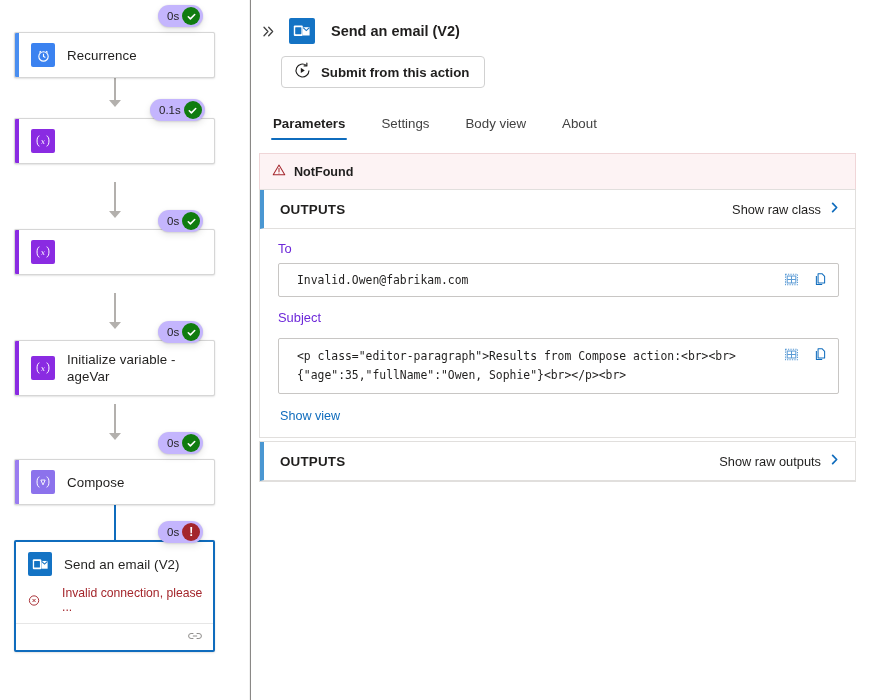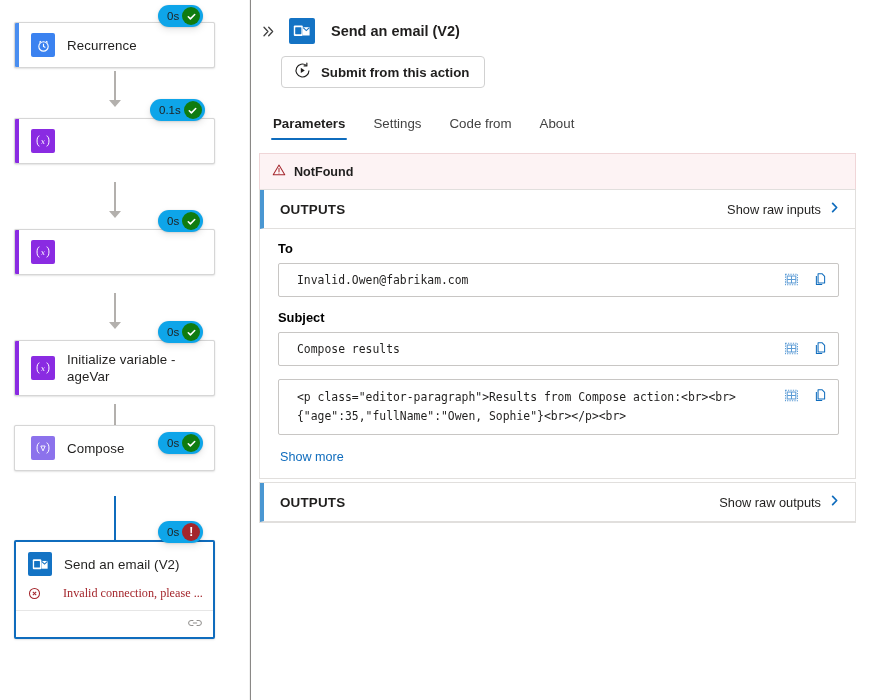--- a/index.html
+++ b/index.html
@@ -39,34 +39,34 @@
     border-radius: 2px;
     display: flex; align-items: center; justify-content: center;
   }
   .node-title {
     font-size: 13.3px; line-height: 17px; color: #201f1e;
     letter-spacing: .1px;
   }
   .node-err {
     display: flex; align-items: center; gap: 22px;
     padding: 0 8px 9px 12px;
-    font-size: 12.2px; color: #a4262c; font-family: Liberation Serif, serif;
+    font-size: 12.2px; color: #a4262c;
   }
   .node-foot {
     border-top: 1px solid #e6e6e6;
     padding: 4px 10px 4px 0;
     display: flex; justify-content: flex-end; align-items: center;
     min-height: 24px;
   }
   .node.selected { border: 2px solid #0f6cbd; }
 
   .badge {
     position: absolute;
     display: flex; align-items: center; gap: 3px;
-    background: #0ea5e9;
+    background: #c4b5fd;
     border-radius: 11px;
     height: 22px;
     padding: 0 3px 0 9px;
     box-shadow: 0 0.6px 1.8px rgba(0,0,0,0.15), 0 3px 7px rgba(0,0,0,0.10);
     z-index: 5;
   }
   .badge-text { font-size: 11.5px; color: #201f1e; }
   .badge-dot {
     width: 18px; height: 18px; border-radius: 50%;
     display: flex; align-items: center; justify-content: center;
@@ -104,21 +104,21 @@
   .head-title { font-size: 14.5px; font-weight: bold; color: #201f1e; padding-left: 6px; }
 
   .submit-row { padding: 12px 0 0 30px; }
   .submit-btn {
     display: inline-flex; align-items: center; gap: 9px;
     height: 32px; padding: 0 14px 0 11px;
     background: #ffffff; border: 1px solid #d1d1d1; border-radius: 4px;
     font-size: 13.3px; font-weight: bold; color: #201f1e; cursor: pointer;
   }
 
-  .tabs { display: flex; gap: 0; padding: 22px 0 0 8px; }
+  .tabs { display: flex; gap: 8px; padding: 22px 0 0 8px; }
   .tab {
     padding: 6px 14px 9px 14px; font-size: 13.3px; color: #424242;
     cursor: pointer; position: relative;
   }
   .tab.active { font-weight: bold; color: #201f1e; }
   .tab.active::after {
     content: ""; position: absolute; left: 12px; right: 12px; bottom: 0;
     height: 2.5px; background: #0f6cbd; border-radius: 2px;
   }
 
@@ -141,21 +141,21 @@
   }
   .card-title { font-size: 13.4px; font-weight: bold; color: #201f1e; letter-spacing: .2px; }
   .card-link {
     display: flex; align-items: center; gap: 7px;
     font-size: 12.8px; color: #201f1e; cursor: pointer;
   }
   .card-body { padding: 12px 16px 14px 18px; }
 
   .field { margin-bottom: 13px; }
   .field:last-child { margin-bottom: 0; }
-  .field-label { font-size: 12.9px; font-weight: bold; color: #000000; margin-bottom: 7px; }
+  .field-label { font-size: 12.9px; font-weight: normal; color: #6d28d9; margin-bottom: 7px; }
   .field-box {
     position: relative;
     border: 1px solid #c8c6c4; border-radius: 2px; background: #fff;
     min-height: 34px; display: flex; align-items: center;
     padding: 6px 64px 6px 18px;
   }
   .field-value {
     font-family: "DejaVu Sans Mono", monospace;
     font-size: 11.4px; line-height: 19px; color: #201f1e;
     white-space: pre-wrap; word-break: break-word;
@@ -177,21 +177,21 @@
     <div class="conn" style="top:71px;height:35px;"></div>
     <div class="arrow" style="top:100px;"></div>
     <div class="conn" style="top:182px;height:35px;"></div>
     <div class="arrow" style="top:211px;"></div>
     <div class="conn" style="top:293px;height:35px;"></div>
     <div class="arrow" style="top:322px;"></div>
     <div class="conn" style="top:404px;height:35px;"></div>
     <div class="arrow" style="top:433px;"></div>
     <div class="conn blue" style="top:496px;height:47px;"></div>
 
-    <div class="node" style="top:22px;">
+    <div class="node" style="top:32px;">
       <div class="node-accent" style="background:#4a8ef0"></div>
       <div class="node-body">
         <div class="node-main">
           <div class="node-icon" style="background:#3b82f0">
             <svg width="15" height="15" viewBox="0 0 16 16" fill="none" stroke="#fff" stroke-width="1.2">
               <circle cx="8" cy="9" r="5"></circle>
                 <path d="M8 6.2V9l2 1.2M5.2 3.3 3.6 4.6M10.8 3.3l1.6 1.3"></path>
             </svg>
           </div>
           <div class="node-title">Recurrence</div>
@@ -267,21 +267,21 @@
     </div>
     <div class="badge" style="top:321px;left:158px;">
       <span class="badge-text">0s</span>
       <span class="badge-dot ok">
         <svg width="11" height="11" viewBox="0 0 12 12" fill="none" stroke="#fff" stroke-width="1.7" stroke-linecap="round" stroke-linejoin="round">
             <path d="M2.5 6.3 4.8 8.6 9.5 3.8"></path>
           </svg>
       </span>
     </div>
 
-    <div class="node" style="top:425px;align-items:flex-end;">
+    <div class="node" style="top:459px;">
       <div class="node-accent" style="background:#9a7cf0"></div>
       <div class="node-body">
         <div class="node-main">
           <div class="node-icon" style="background:#8c72ec">
             <svg width="18" height="14" viewBox="0 0 20 14" fill="none" stroke="#fff" stroke-width="1.1">
               <path d="M6 1.2C4 2 3.4 4.2 3.4 7s.6 5 2.6 5.8M14 1.2c2 .8 2.6 3 2.6 5.8s-.6 5-2.6 5.8"></path>
               <path d="M7.6 4.8h4.8L10 10.2z" stroke-width="1"></path>
             </svg>
           </div>
           <div class="node-title">Compose</div>
@@ -360,42 +360,42 @@
             <path d="M14.6 2.3v2.9h-2.9" stroke-linecap="round" stroke-linejoin="round"></path>
           </svg>
         </span>
         <span>Submit from this action</span>
       </button>
     </div>
 
     <div class="tabs">
       <div class="tab active">Parameters</div>
       <div class="tab">Settings</div>
-      <div class="tab">Code from</div>
+      <div class="tab">Body view</div>
       <div class="tab">About</div>
     </div>
 
     <div class="panel-scroll">
 
       <div class="banner">
         <span>
           <svg width="14" height="14" viewBox="0 0 16 16" fill="none" stroke="#a4262c" stroke-width="1.15" stroke-linejoin="round">
             <path d="M8 2.4 14.6 13.4H1.4z"></path>
               <path d="M8 6.2v3.4" stroke-linecap="round"></path>
               <circle cx="8" cy="11.4" r="0.62" fill="#a4262c" stroke="none"></circle>
           </svg>
         </span>
         <span>NotFound</span>
       </div>
 
       <div class="card">
         <div class="card-head">
           <span class="card-title">OUTPUTS</span>
           <span class="card-link">
-            <span>Show raw inputs</span>
+            <span>Show raw class</span>
             <span>
               <svg width="13" height="13" viewBox="0 0 14 14" fill="none" stroke="#0f6cbd" stroke-width="1.9" stroke-linecap="round" stroke-linejoin="round">
                   <path d="M5 2.6 9.3 7 5 11.4"></path>
                 </svg>
             </span>
           </span>
         </div>
         <div class="card-body">
 
           <div class="field">
@@ -415,38 +415,20 @@
                     <path d="M5.4 1.8h4.2l2.8 2.8v7.2H5.4z"></path>
                       <path d="M3.6 4.2v9.2h6.2"></path>
                   </svg>
                 </span>
               </div>
             </div>
           </div>
 
           <div class="field">
             <div class="field-label">Subject</div>
-            <div class="field-box">
-              <div class="field-value">Compose results</div>
-              <div class="field-actions">
-                <span class="ico-btn">
-                  <svg width="15" height="15" viewBox="0 0 16 16" fill="none" stroke="#5b9bd5" stroke-width="1.1">
-                    <rect x="1.6" y="2.4" width="12.8" height="11.2" stroke-dasharray="1.4 1.2"></rect>
-                    <rect x="3.4" y="4.3" width="9.2" height="7.4"></rect>
-                      <path d="M3.4 8h9.2M8 4.3v7.4"></path>
-                  </svg>
-                </span>
-                <span class="ico-btn">
-                  <svg width="15" height="15" viewBox="0 0 16 16" fill="none" stroke="#0f6cbd" stroke-width="1.1" stroke-linejoin="round">
-                    <path d="M5.4 1.8h4.2l2.8 2.8v7.2H5.4z"></path>
-                      <path d="M3.6 4.2v9.2h6.2"></path>
-                  </svg>
-                </span>
-              </div>
-            </div>
           </div>
 
           <div class="field">
             <div class="field-box" style="padding-top:8px;padding-bottom:8px;">
               <div class="field-value">&lt;p class="editor-paragraph"&gt;Results from Compose action:&lt;br&gt;&lt;br&gt;{"age":35,"fullName":"Owen, Sophie"}&lt;br&gt;&lt;/p&gt;&lt;br&gt;</div>
               <div class="field-actions">
                 <span class="ico-btn">
                   <svg width="15" height="15" viewBox="0 0 16 16" fill="none" stroke="#5b9bd5" stroke-width="1.1">
                     <rect x="1.6" y="2.4" width="12.8" height="11.2" stroke-dasharray="1.4 1.2"></rect>
                     <rect x="3.4" y="4.3" width="9.2" height="7.4"></rect>
@@ -456,21 +438,21 @@
                 <span class="ico-btn">
                   <svg width="15" height="15" viewBox="0 0 16 16" fill="none" stroke="#0f6cbd" stroke-width="1.1" stroke-linejoin="round">
                     <path d="M5.4 1.8h4.2l2.8 2.8v7.2H5.4z"></path>
                       <path d="M3.6 4.2v9.2h6.2"></path>
                   </svg>
                 </span>
               </div>
             </div>
           </div>
 
-          <div class="show-more">Show more</div>
+          <div class="show-more">Show view</div>
         </div>
       </div>
 
       <div class="card">
         <div class="card-head">
           <span class="card-title">OUTPUTS</span>
           <span class="card-link">
             <span>Show raw outputs</span>
             <span>
               <svg width="13" height="13" viewBox="0 0 14 14" fill="none" stroke="#0f6cbd" stroke-width="1.9" stroke-linecap="round" stroke-linejoin="round">

